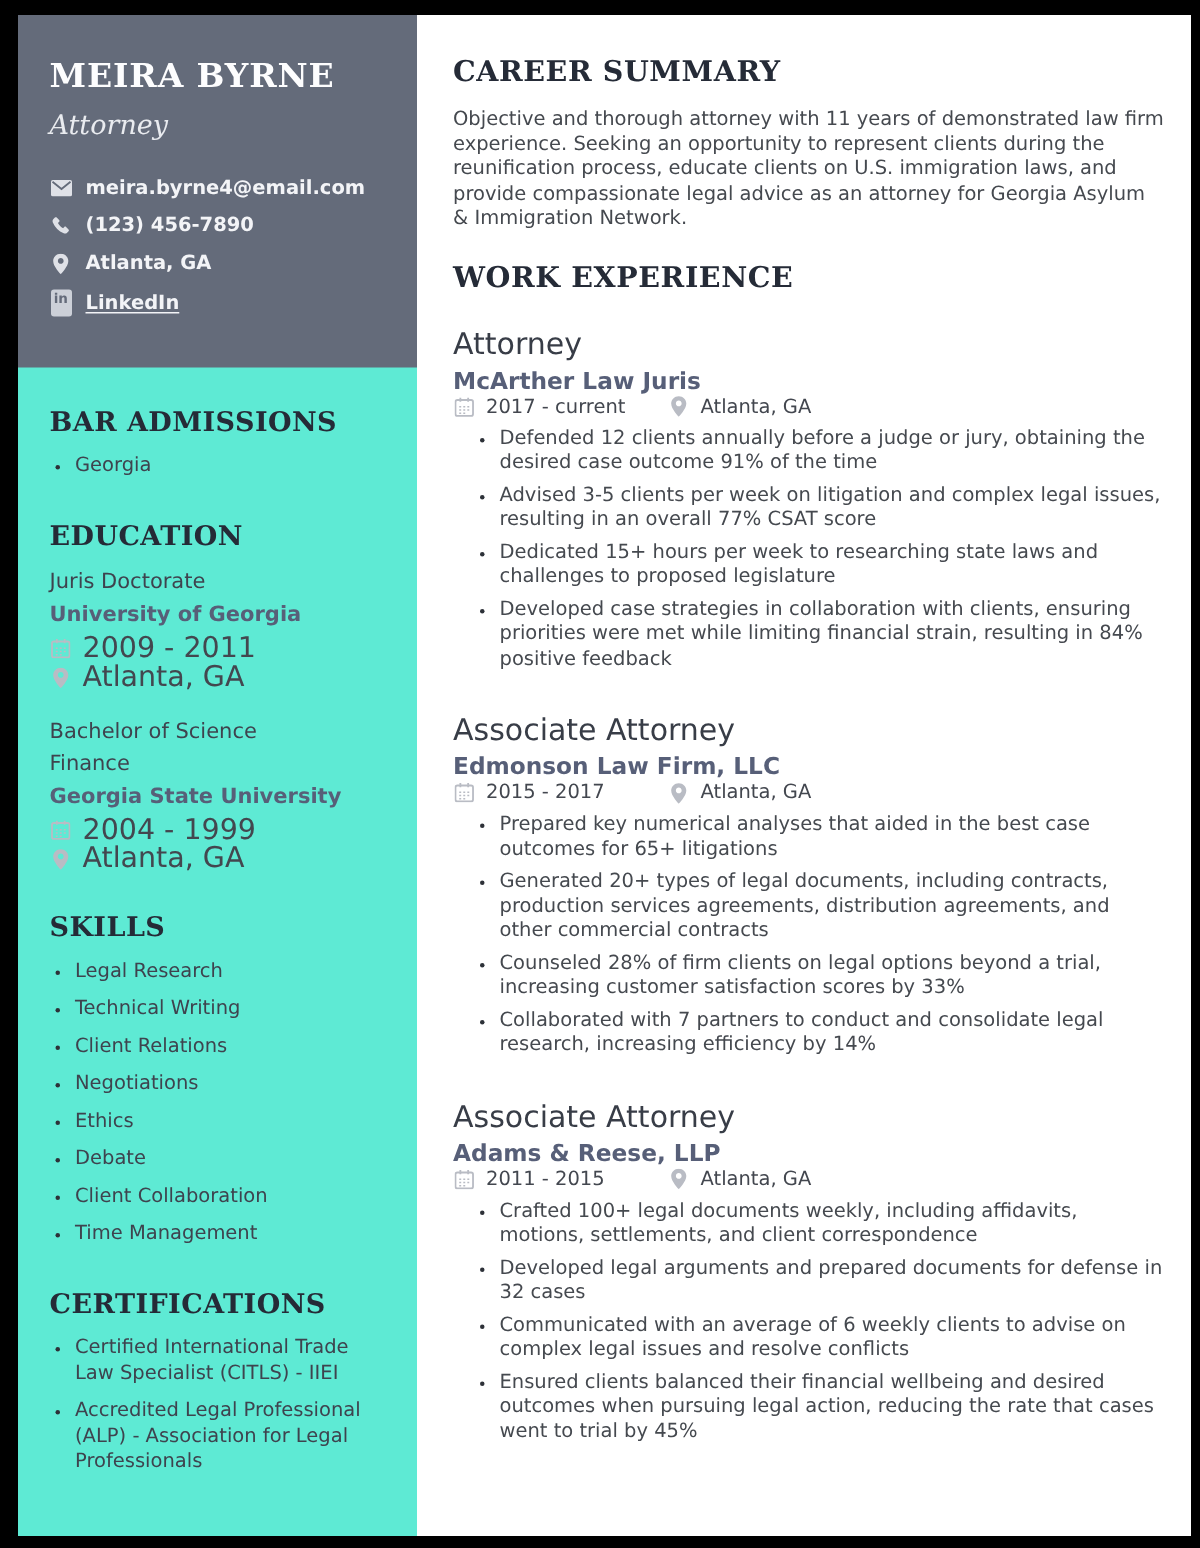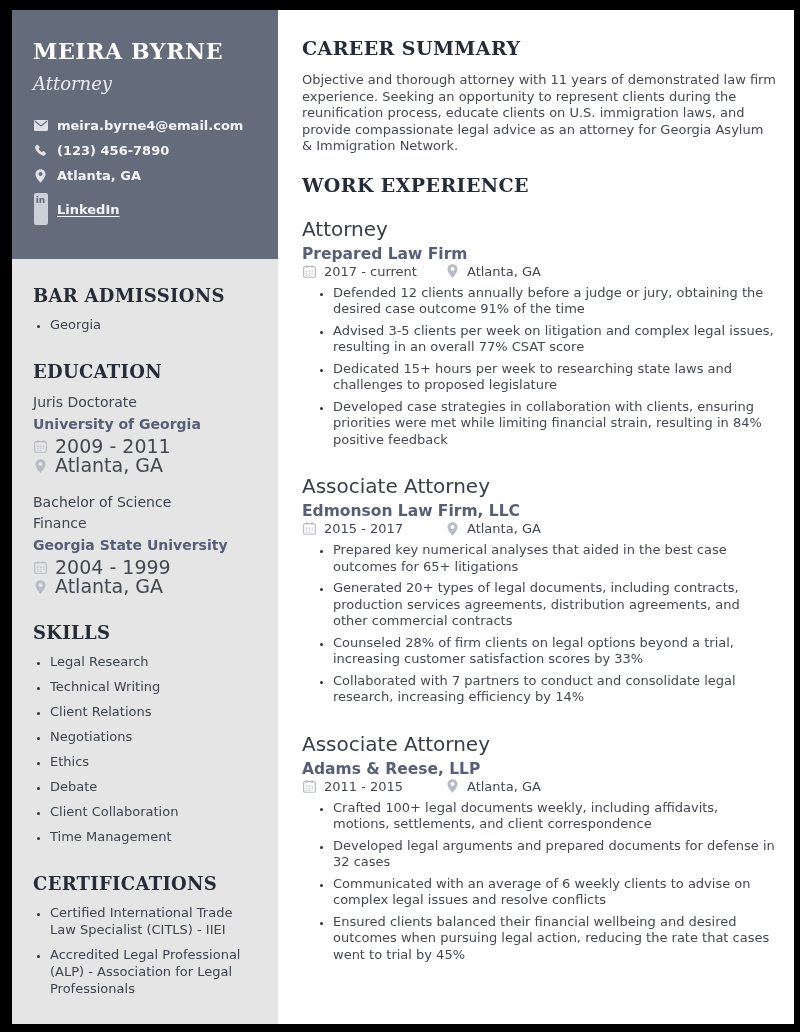--- a/index.html
+++ b/index.html
@@ -8,21 +8,21 @@
     background:#000;
     position:relative;
     font-family:"DejaVu Sans",sans-serif;
     -webkit-font-smoothing:antialiased;
   }
   .page{
     position:absolute;top:10px;left:12px;right:6px;bottom:8px;
     display:flex;background:#fff;overflow:hidden;
   }
   
-  .sidebar{width:266px;flex:0 0 266px;background:#e5e5e5;}
+  .sidebar{width:266px;flex:0 0 266px;background:#5eead4;}
   .side-header{
     background:#646b7a;color:#fafbfc;
     padding:28px 16px 24px 21px;
   }
   .person-name{
     font-family:"DejaVu Serif",serif;font-weight:bold;
     font-size:22px;letter-spacing:0.6px;color:#fdfdfe;
   }
   .person-title{
     font-family:"DejaVu Serif",serif;font-style:italic;
@@ -30,21 +30,21 @@
   }
   .contacts{margin-top:24px;}
   .contact-row{
     display:flex;align-items:center;gap:9px;
     font-size:13px;font-weight:600;color:#f3f4f7;
     margin-bottom:10px;line-height:15px;
   }
   .contact-row .icn{display:inline-flex;width:15px;justify-content:center;color:#dfe1e7;flex:0 0 15px;}
   .link-underline{text-decoration:underline;text-underline-offset:2px;cursor:pointer;}
   .in-badge{
-    width:14px;height:32px;border-radius:2px;background:#ccd0d8;
+    width:14px;height:18px;border-radius:2px;background:#ccd0d8;
     color:#646b7a;font-size:9px;font-weight:bold;line-height:14px;
     text-align:center;display:inline-block;font-family:"DejaVu Sans",sans-serif;
   }
   .side-body{padding:0 16px 20px 21px;}
   .side-heading{
     font-family:"DejaVu Serif",serif;font-weight:bold;
     font-size:18px;color:#252b37;letter-spacing:0.3px;
     margin:28px 0 10px 0;
   }
   .side-heading.first{margin-top:26px;}
@@ -212,21 +212,21 @@
 
   <main class="main">
 
     <h2 class="main-heading">CAREER SUMMARY</h2>
     <p class="summary">Objective and thorough attorney with 11 years of demonstrated law firm experience. Seeking an opportunity to represent clients during the reunification process, educate clients on U.S. immigration laws, and provide compassionate legal advice as an attorney for Georgia Asylum &amp; Immigration Network.</p>
 
     <h2 class="main-heading work">WORK EXPERIENCE</h2>
 
     <section class="job">
       <div class="job-title">Attorney</div>
-      <div class="job-company">Prepared Law Firm</div>
+      <div class="job-company">McArther Law Juris</div>
       <div class="job-meta">
         <span class="meta-left">
           <span class="icn">
             <svg width="13" height="13" viewBox="0 0 14 14">
                 <rect x="0.7" y="1.8" width="12.6" height="11.4" rx="1.4" fill="none" stroke="currentColor" stroke-width="1.3"></rect>
                 <path d="M4.2 0v3M9.8 0v3" stroke="currentColor" stroke-width="1.3"></path>
                 <path d="M3.4 6.6h1.4M6.3 6.6h1.4M9.2 6.6h1.4M3.4 9h1.4M6.3 9h1.4M9.2 9h1.4M3.4 11.3h1.4M6.3 11.3h1.4" stroke="currentColor" stroke-width="1.1"></path>
               </svg>
           </span>
           <span>2017 - current</span>

